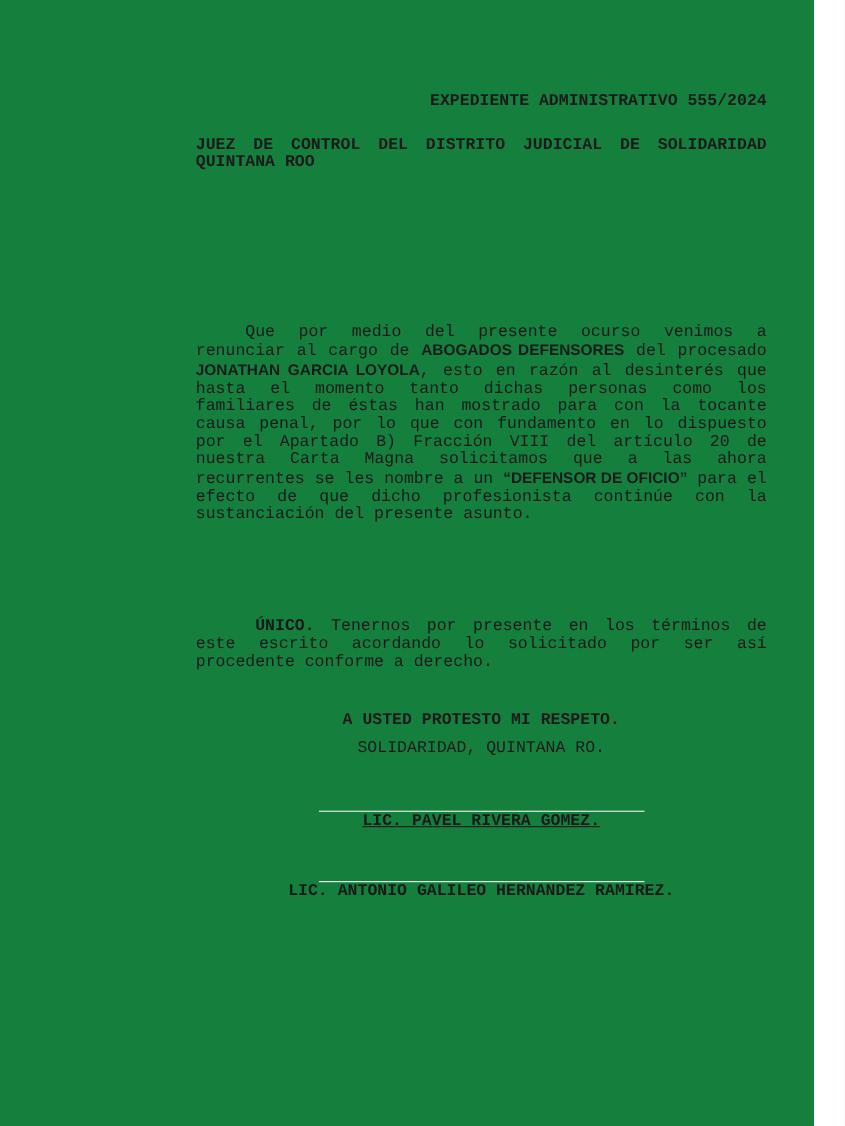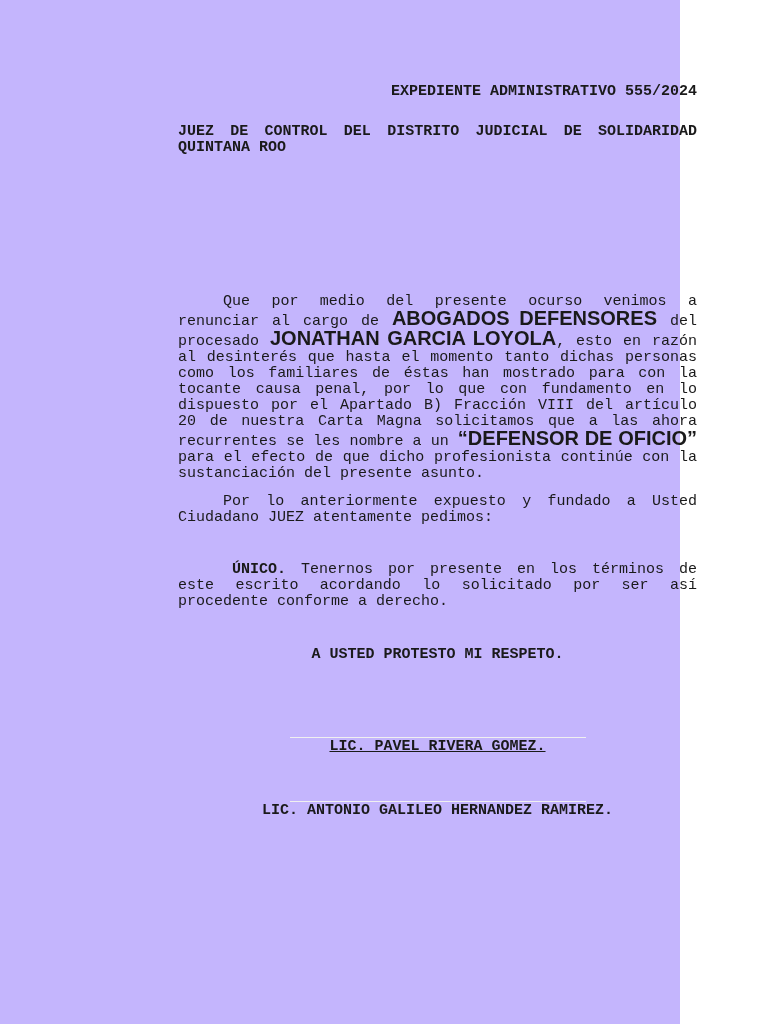--- a/index.html
+++ b/index.html
@@ -14,23 +14,23 @@
       overflow: hidden;
       color: #1a1a1a;
       font-family: "Liberation Mono", "DejaVu Sans Mono", monospace;
       font-size: 15px;
       line-height: 16px;
     }
     .page {
       position: absolute;
       left: 0;
       top: 0;
-      width: 680px;
+      width: 740px;
       height: 1024px;
-      background: #c4b5fd;
+      background: #15803d;
     }
     .block {
       position: absolute;
       left: 178px;
       width: 519px;
     }
     .right {
       text-align: right;
       font-weight: bold;
     }
@@ -43,21 +43,21 @@
     }
     .indent-lg {
       text-indent: 54px;
     }
     .b {
       font-weight: bold;
     }
     .bs {
       font-family: "Liberation Sans", "DejaVu Sans", sans-serif;
       font-weight: bold;
-      font-size: 20px;
+      font-size: 14px;
     }
     .center {
       position: absolute;
       left: 178px;
       width: 519px;
       text-align: center;
     }
     .sig-line {
       position: absolute;
       left: 290px;
@@ -75,25 +75,25 @@
   <p class="block right" style="top:84px;">EXPEDIENTE ADMINISTRATIVO 555/2024</p>
 
   <div class="block b" style="top:124px;">
     <p class="just" style="text-align-last: justify;">JUEZ DE CONTROL DEL DISTRITO JUDICIAL DE SOLIDARIDAD</p>
     <p>QUINTANA ROO</p>
   </div>
 
 
   <p class="block just indent" style="top:294px;"><span>Que por medio del presente ocurso venimos a renunciar al cargo de </span><span class="bs">ABOGADOS DEFENSORES</span><span> del procesado </span><span class="bs">JONATHAN GARCIA LOYOLA</span><span>, esto en razón al desinterés que hasta el momento tanto dichas personas como los familiares de éstas han mostrado para con la tocante causa penal, por lo que con fundamento en lo dispuesto por el Apartado B) Fracción VIII del artículo 20 de nuestra Carta Magna solicitamos que a las ahora recurrentes se les nombre a un </span><span class="bs">“DEFENSOR DE OFICIO”</span><span> para el efecto de que dicho profesionista continúe con la sustanciación del presente asunto.</span></p>
 
-  <p class="block just indent" style="top:494px;">Por lo anteriormente expuesto y fundado a Usted Ciudadano JUEZ atentamente pedimos:</p>
 
   <p class="block just indent-lg" style="top:562px;"><span class="b">ÚNICO.</span><span> Tenernos por presente en los términos de este escrito acordando lo solicitado por ser así procedente conforme a derecho.</span></p>
 
   <p class="center b" style="top:647px;">A USTED PROTESTO MI RESPETO.</p>
+  <p class="center" style="top:673px;">SOLIDARIDAD, QUINTANA RO.</p>
 
   <div class="sig-line" style="top:737px;"></div>
   <p class="center b" style="top:739px;text-decoration:underline;">LIC. PAVEL RIVERA GOMEZ.</p>
 
   <div class="sig-line" style="top:801px;"></div>
   <p class="center b" style="top:803px;">LIC. ANTONIO GALILEO HERNANDEZ RAMIREZ.</p>
 
 </div>
 
 </body></html>

